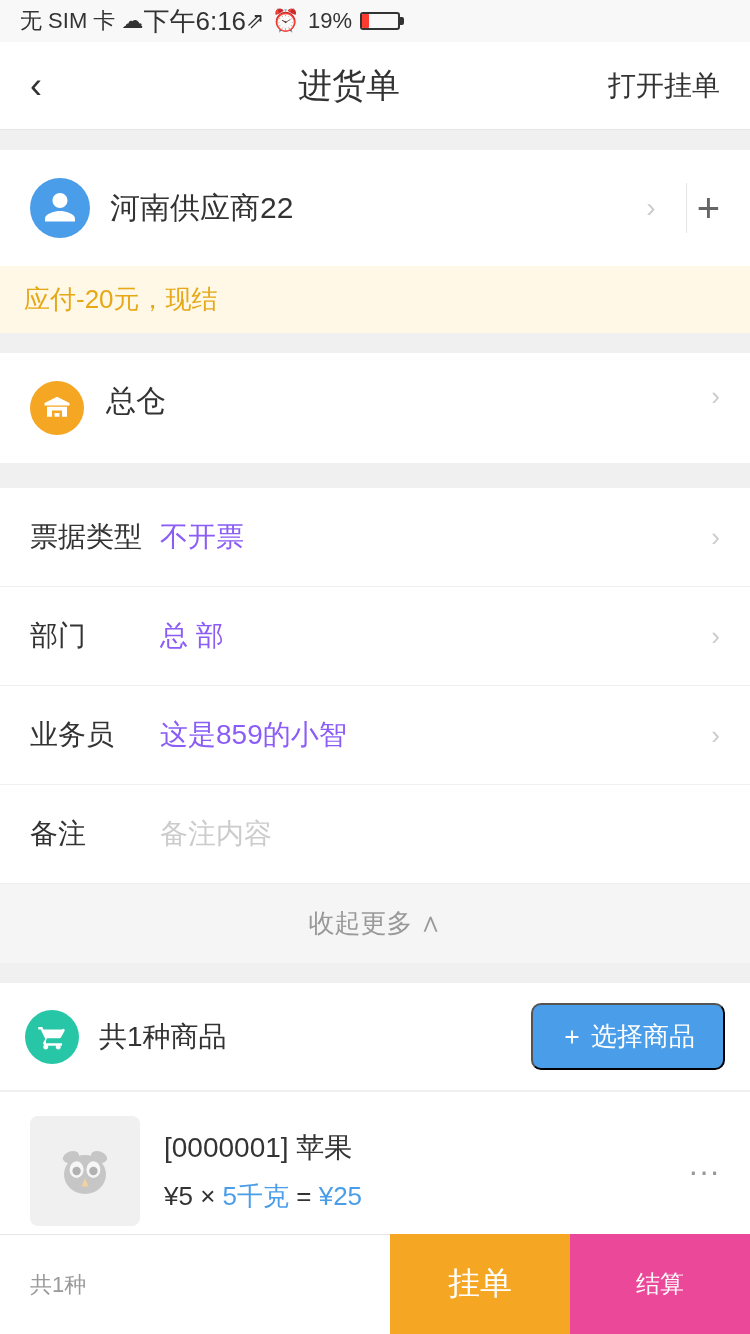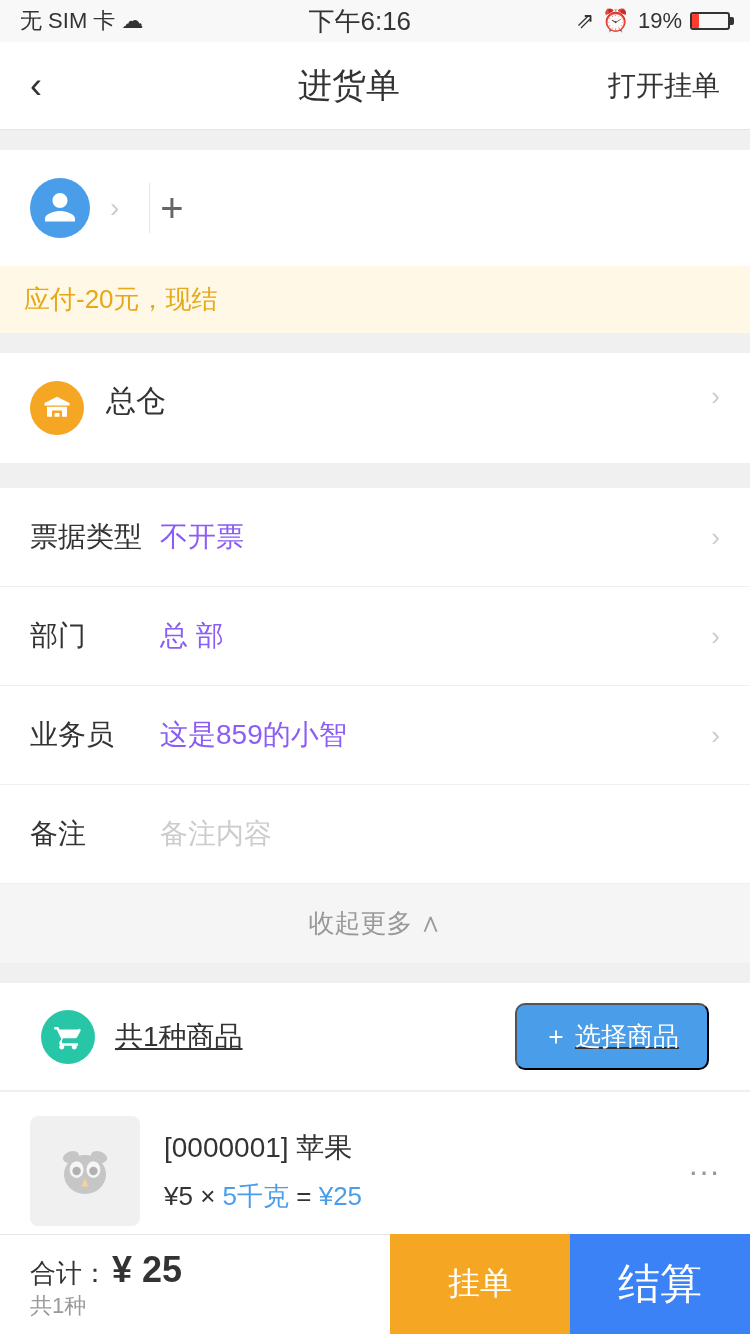--- a/index.html
+++ b/index.html
@@ -13,21 +13,20 @@
       color: #333;
     }
 
     
     .status-bar {
       width: 750px;
       height: 42px;
       background: #f8f8f8;
       display: flex;
       align-items: center;
-      justify-content: space-between;
       padding: 0 20px;
       font-size: 22px;
       color: #333;
     }
     .status-left { display: flex; align-items: center; gap: 8px; }
     .status-center { font-size: 26px; font-weight: 500; }
     .status-right { display: flex; align-items: center; gap: 8px; }
     .battery {
       width: 40px; height: 18px;
       border: 2px solid #333;
@@ -206,24 +205,23 @@
       font-size: 26px;
       color: #999;
       cursor: pointer;
     }
 
     
     .products-header {
       background: #fff;
       display: flex;
       align-items: center;
-      padding: 20px 41px;
+      padding: 20px 25px;
       gap: 20px;
       margin-top: 20px;
-      text-decoration: underline;
     }
     .products-icon {
       width: 54px; height: 54px;
       border-radius: 50%;
       background: #26c6a6;
       display: flex; align-items: center; justify-content: center;
       flex-shrink: 0;
     }
     .products-icon svg { width: 30px; height: 30px; fill: #fff; }
     .products-count {
@@ -323,23 +321,23 @@
       width: 180px;
       background: #f5a623;
       color: #fff;
       font-size: 32px;
       display: flex; align-items: center; justify-content: center;
       cursor: pointer;
       border: none;
     }
     .btn-checkout {
       width: 180px;
-      background: #3b82f6;
+      background: #ec4899;
       color: #fff;
-      font-size: 42px;
+      font-size: 24px;
       display: flex; align-items: center; justify-content: center;
       cursor: pointer;
       border: none;
     }
 
     
     .bottom-spacer { height: 120px; }
   </style>
 </head>
 <body>
@@ -367,20 +365,21 @@
 
 <div class="section-gap"></div>
 
 <div class="supplier-section">
   <div class="supplier-row">
     <div class="supplier-avatar">
       <svg viewBox="0 0 24 24">
           <path d="M12 12c2.7 0 5-2.3 5-5s-2.3-5-5-5-5 2.3-5 5 2.3 5 5 5zm0 2c-3.3 0-10 1.7-10 5v2h20v-2c0-3.3-6.7-5-10-5z"></path>
         </svg>
     </div>
+    <div class="supplier-name">河南供应商22</div>
     <span class="chevron-icon">›</span>
     <div class="divider-v"></div>
     <span class="plus-icon">+</span>
   </div>
   <div class="notice-banner">应付-20元，现结</div>
 </div>
 
 <div class="warehouse-section">
   <div class="row-item">
     <div class="row-icon-warehouse">
@@ -460,21 +459,17 @@
       <span class="blue-text">¥25</span>
     </div>
   </div>
   <div class="product-more">···</div>
 </div>
 
 <div class="bottom-spacer"></div>
 
 <div class="bottom-bar">
   <div class="total-section">
-    <div style="display:flex; align-items:baseline; gap:4px;">
-      <span class="total-label">合计：</span>
-      <span class="total-amount">¥ 25</span>
-    </div>
     <div class="total-count">共1种</div>
   </div>
   <button class="btn-hang">挂单</button>
   <button class="btn-checkout">结算</button>
 </div>
 
 </body></html>

